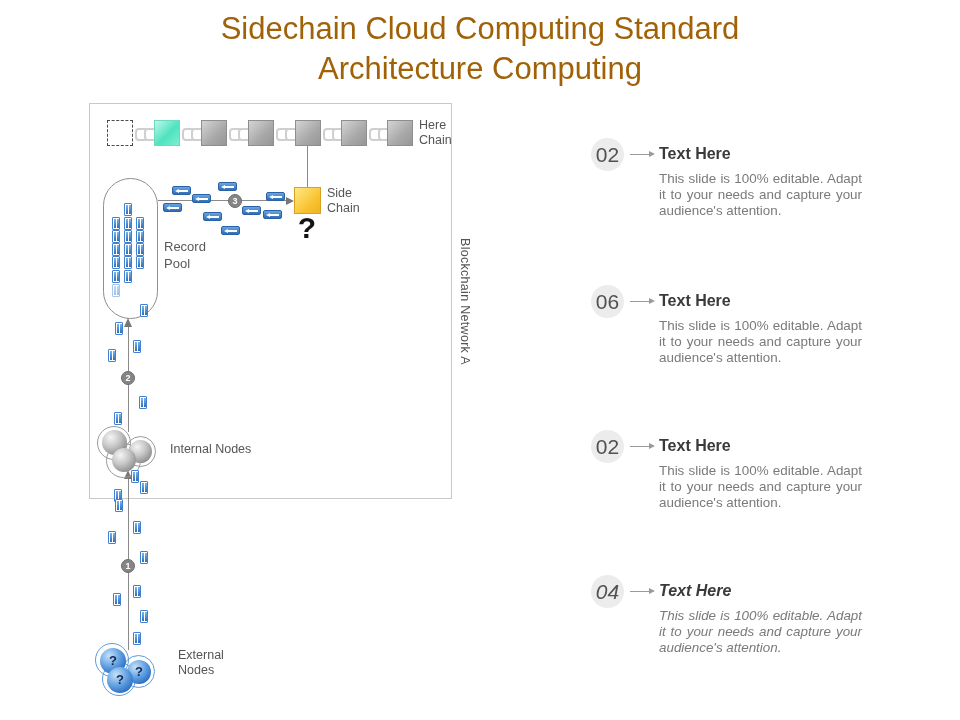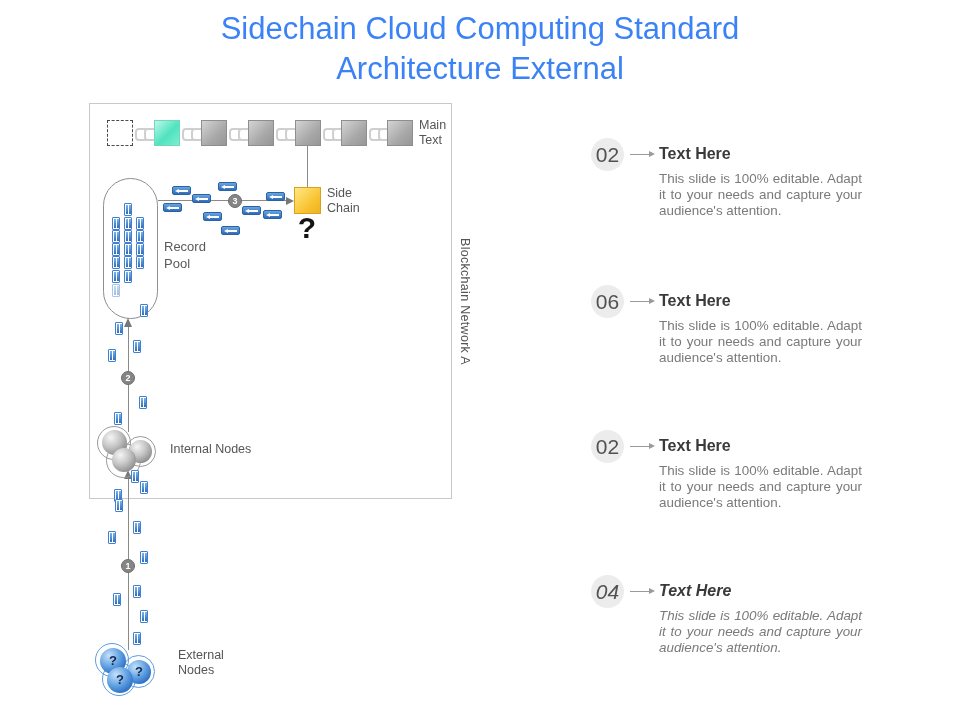--- a/index.html
+++ b/index.html
@@ -2,21 +2,21 @@
 <html><head>
 <meta charset="utf-8">
 <style>
   * { box-sizing: border-box; margin: 0; padding: 0; }
   html,body { background:#fff; }
   #stage {
     position: relative; width: 960px; height: 720px; background: #ffffff;
     font-family: "Liberation Sans", sans-serif; overflow: hidden;
   }
   
-  .title-line { position:absolute; left:0; width:960px; text-align:center; color:#3b82f6; font-size:31px; line-height:38px; }
+  .title-line { position:absolute; left:0; width:960px; text-align:center; color:#a16207; font-size:31px; line-height:38px; }
   .title-1 { top:10px; }
   .title-2 { top:50px; }
 
   
   .diagram-box { position:absolute; left:89px; top:103px; width:363px; height:396px; border:1px solid #c9c9c9; background:#fff; }
 
   
   .chain-block { position:absolute; width:26px; height:26px; top:120px; }
   .cb-dashed { background:#fff; border:1px dashed #4a4a4a; }
   .cb-teal   { background:linear-gradient(135deg,#bdf8e8 0%,#4fe3bf 55%,#7dedd2 100%); border:1px solid #6fd9bd; }
@@ -76,30 +76,30 @@
   .item-arrow::after  { content:''; position:absolute; right:0; top:1px; width:0; height:0; border-top:3.5px solid transparent; border-bottom:3.5px solid transparent; border-left:6px solid #9a9a9a; }
   .item-heading { position:absolute; left:68px; top:7px; font-size:16px; font-weight:bold; color:#3a3a3a; }
   .item-body { position:absolute; left:68px; top:33px; width:203px; font-size:13.4px; line-height:16px; color:#7a7a7a; text-align:justify; }
 </style>
 </head>
 <body>
 
 <div id="stage">
 
   <div class="title-line title-1">Sidechain Cloud Computing Standard</div>
-  <div class="title-line title-2">Architecture External</div>
+  <div class="title-line title-2">Architecture Computing</div>
 
   <div class="diagram-box"></div>
 
   <div class="cline" style="left:307px; top:146px; width:1px; height:41px;"></div>
 
   <div class="cb-gold"></div>
   <div class="dlabel lbl-side">Side Chain</div>
   <div class="big-qmark">?</div>
-  <div class="dlabel lbl-main">Main Text</div>
+  <div class="dlabel lbl-main">Here Chain</div>
 
   <div class="record-pool"></div>
   <div class="dlabel lbl-pool">Record Pool</div>
 
   <div class="cline" style="left:158px; top:200px; width:129px; height:1px;"></div>
   <div class="arr-right" style="left:286px; top:197px;"></div>
   <div class="badge" style="left:228px; top:194px;">3</div>
 
   <div class="cline" style="left:128px; top:326px; width:1px; height:106px;"></div>
   <div class="arr-up" style="left:124px; top:318px;"></div>

